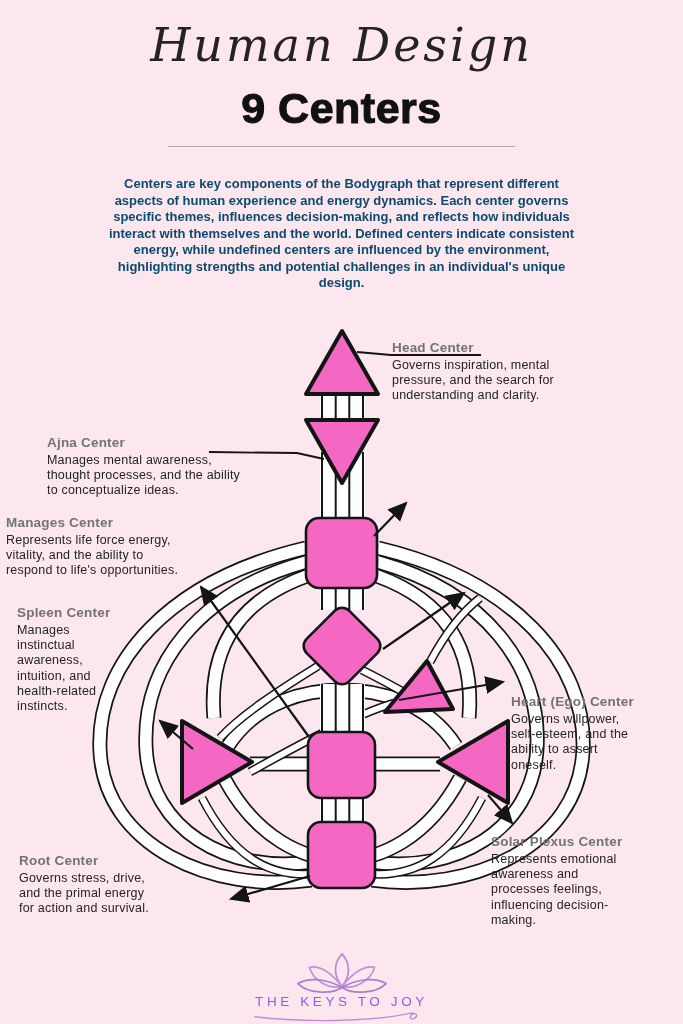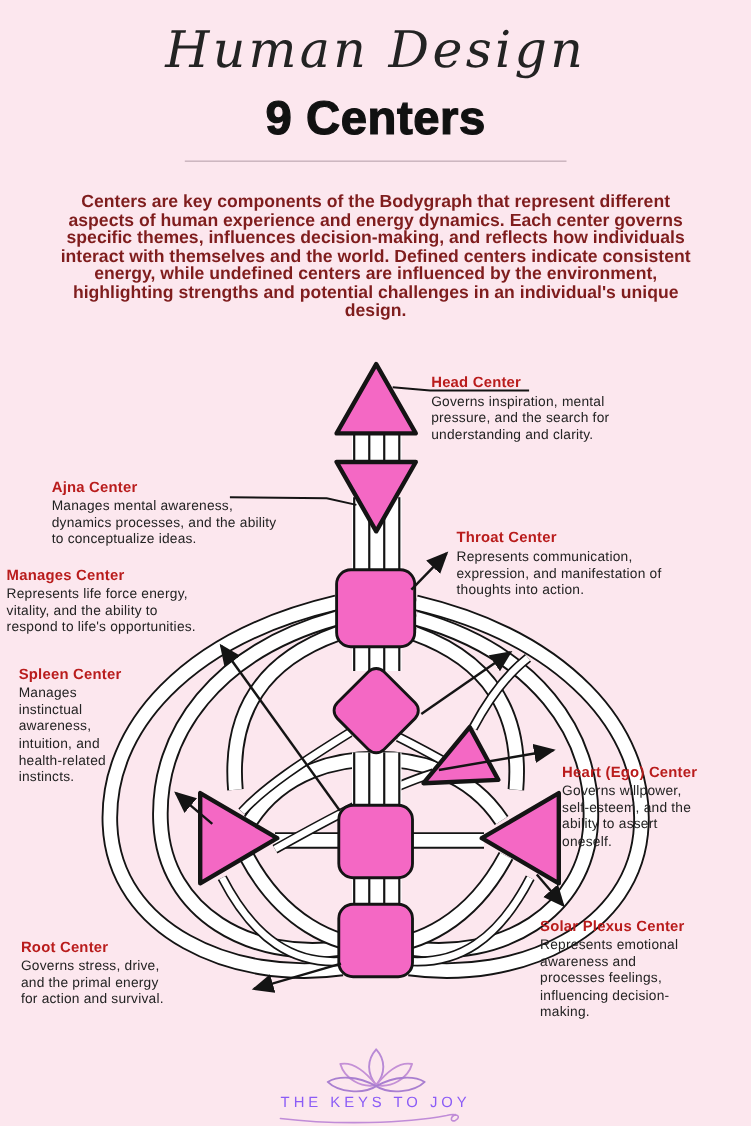--- a/index.html
+++ b/index.html
@@ -28,39 +28,39 @@
     -webkit-text-stroke:1.1px #111;
   }
   .divider{
     position:absolute;top:146px;left:168px;width:347px;height:0;
     border-top:1px solid #b9a3ad;
   }
   .intro{
     position:absolute;top:176px;left:50%;transform:translateX(-50%);
     width:590px;
     text-align:center;
-    font-size:16px;line-height:16.5px;font-weight:700;
-    color:#7f1d1d;
+    font-size:13px;line-height:16.5px;font-weight:700;
+    color:#0c4a6e;
     white-space:pre-line;
   }
   
   svg.graph{position:absolute;top:0;left:0;}
   .tb{stroke:#141414;stroke-width:15;fill:none;}
   .tw{stroke:#ffffff;stroke-width:11.6;fill:none;}
   .tb2{stroke:#141414;stroke-width:9;fill:none;}
   .tw2{stroke:#ffffff;stroke-width:6;fill:none;}
   .vband{fill:#ffffff;stroke:none;}
   .vl{stroke:#141414;stroke-width:2;}
   .ctr{fill:#f468c4;stroke:#141414;stroke-width:4;stroke-linejoin:round;}
   .ctr-sq{fill:#f468c4;stroke:#141414;stroke-width:2.6;}
   .ann{stroke:#141414;stroke-width:2.2;fill:none;}
   .conn{stroke:#141414;stroke-width:1.8;fill:none;}
   
   .label{position:absolute;}
-  .label .lt{font-size:13.5px;font-weight:700;color:#b91c1c;margin-bottom:3px;letter-spacing:.2px;}
+  .label .lt{font-size:13.5px;font-weight:700;color:#737373;margin-bottom:3px;letter-spacing:.2px;}
   .label .ld{font-size:12.5px;line-height:15.2px;color:#232323;white-space:pre-line;letter-spacing:.2px;}
   .r{text-align:left;}
   
   .lotus-wrap{position:absolute;top:951px;left:0;width:100%;text-align:center;}
   .brand{
     position:absolute;top:994px;left:0;width:100%;
     text-align:center;
     font-size:13.5px;letter-spacing:3.6px;
     color:#8b5cf6;
   }
@@ -198,30 +198,24 @@
   <div class="label" style="left:392px;top:340px;width:200px;">
     <div class="lt">Head Center</div>
     <div class="ld">Governs inspiration, mental
 pressure, and the search for
 understanding and clarity.</div>
   </div>
 
   <div class="label r" style="right:386px;top:435px;width:250px;">
     <div class="lt">Ajna Center</div>
     <div class="ld">Manages mental awareness,
-dynamics processes, and the ability
+thought processes, and the ability
 to conceptualize ideas.</div>
   </div>
 
-  <div class="label" style="left:415px;top:481px;width:230px;">
-    <div class="lt">Throat Center</div>
-    <div class="ld">Represents communication,
-expression, and manifestation of
-thoughts into action.</div>
-  </div>
 
 
   <div class="label" style="left:511px;top:658px;width:160px;margin-top:36px;">
     <div class="lt">Heart (Ego) Center</div>
     <div class="ld">Governs willpower,
 self-esteem, and the
 ability to assert
 oneself.</div>
   </div>
 

